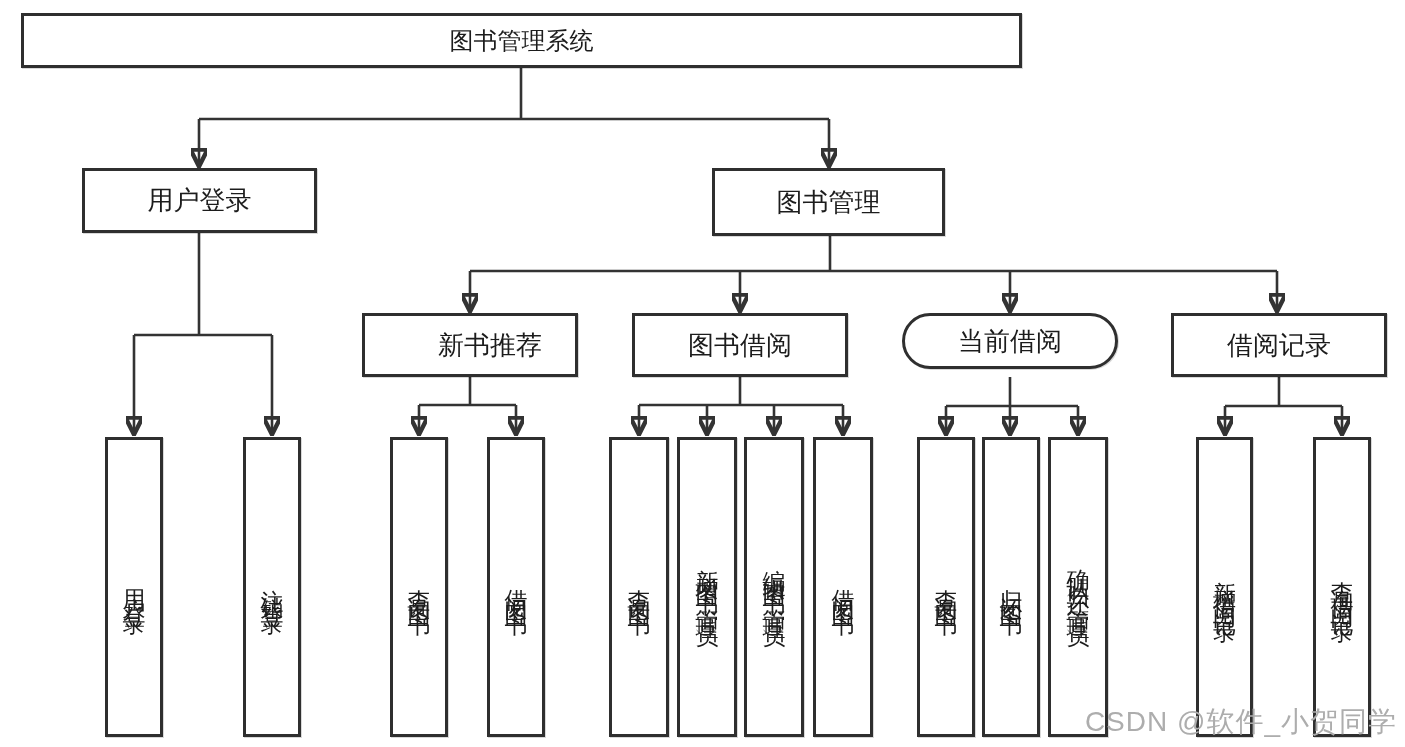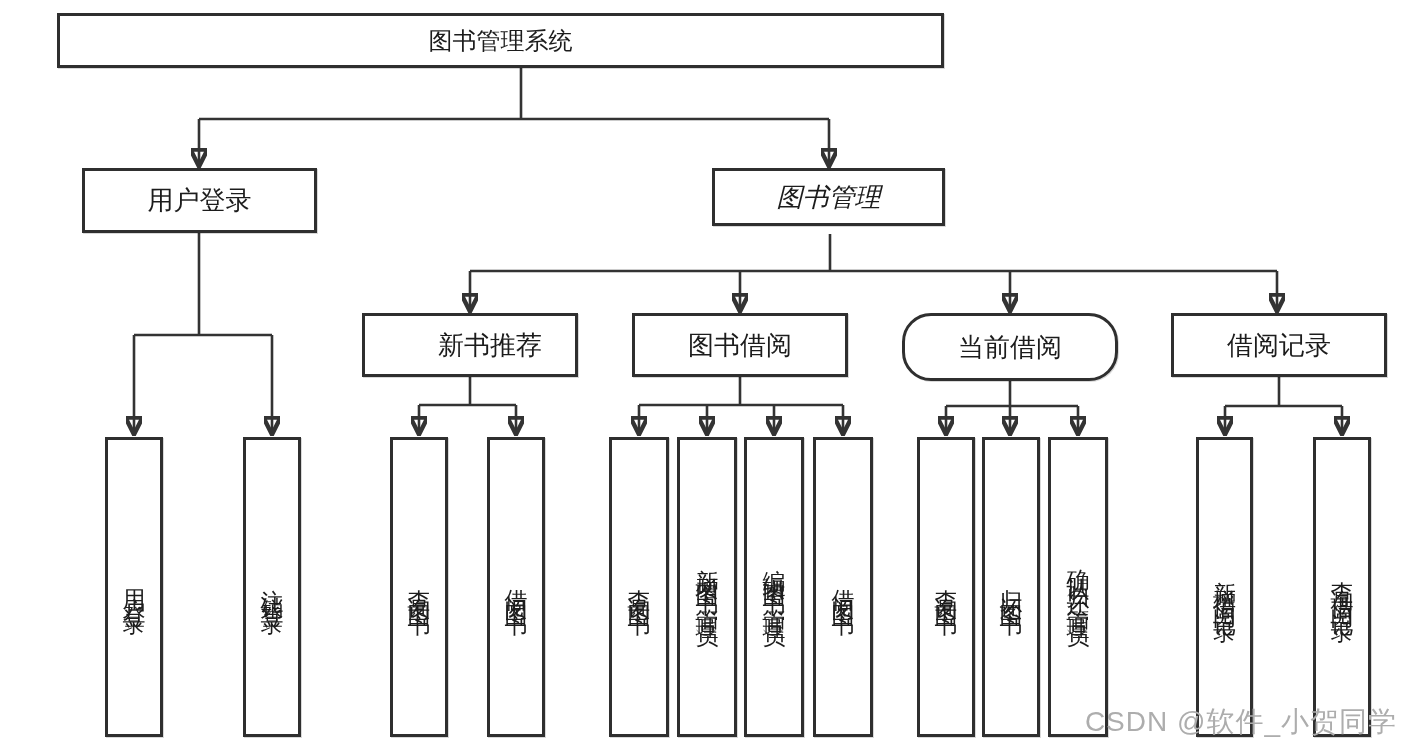--- a/index.html
+++ b/index.html
@@ -96,28 +96,28 @@
     <line x1="843" y1="405" x2="843" y2="432" marker-end="url(#arw)"></line>
 
     <line x1="946" y1="406" x2="946" y2="432" marker-end="url(#arw)"></line>
     <line x1="1010" y1="406" x2="1010" y2="432" marker-end="url(#arw)"></line>
     <line x1="1078" y1="406" x2="1078" y2="432" marker-end="url(#arw)"></line>
 
     <line x1="1225" y1="406" x2="1225" y2="432" marker-end="url(#arw)"></line>
     <line x1="1342" y1="406" x2="1342" y2="432" marker-end="url(#arw)"></line>
   </svg>
 
-  <div class="node root" style="left:21px;top:13px;width:887px;height:55px;margin-left:36px;">图书管理系统</div>
+  <div class="node root" style="left:21px;top:13px;width:1001px;height:55px;">图书管理系统</div>
 
   <div class="node lvl2" style="left:82px;top:168px;width:235px;height:65px;">用户登录</div>
-  <div class="node lvl2" style="left:712px;top:168px;width:233px;height:58px;font-style:italic;">图书管理</div>
+  <div class="node lvl2" style="left:712px;top:168px;width:233px;height:68px;">图书管理</div>
 
   <div class="node lvl3" style="left:362px;top:313px;width:216px;height:64px;padding-left:40px;">新书推荐</div>
   <div class="node lvl3" style="left:632px;top:313px;width:216px;height:64px;">图书借阅</div>
-  <div class="node lvl3" style="left:902px;top:313px;width:216px;height:68px;border-radius:29px;">当前借阅</div>
+  <div class="node lvl3" style="left:902px;top:313px;width:216px;height:56px;border-radius:29px;">当前借阅</div>
   <div class="node lvl3" style="left:1171px;top:313px;width:216px;height:64px;">借阅记录</div>
 
   <div class="node leaf" style="left:105px;top:437px;width:58px;height:300px;">
     <span class="vtext">用户登录</span>
   </div>
   <div class="node leaf" style="left:243px;top:437px;width:58px;height:300px;">
     <span class="vtext">注销登录</span>
   </div>
 
   <div class="node leaf" style="left:390px;top:437px;width:58px;height:300px;">

